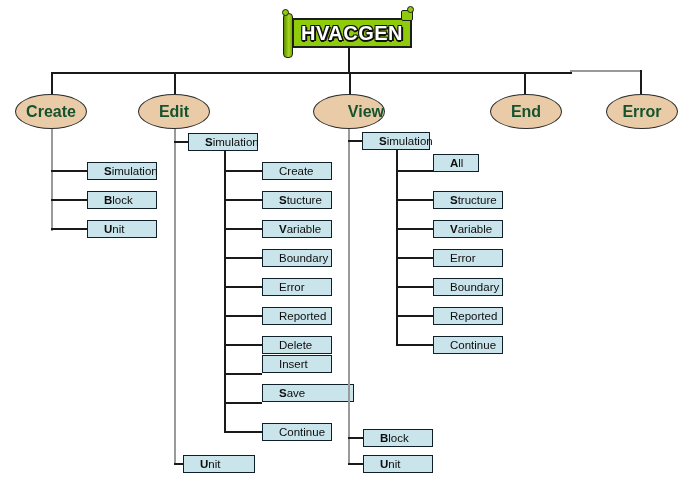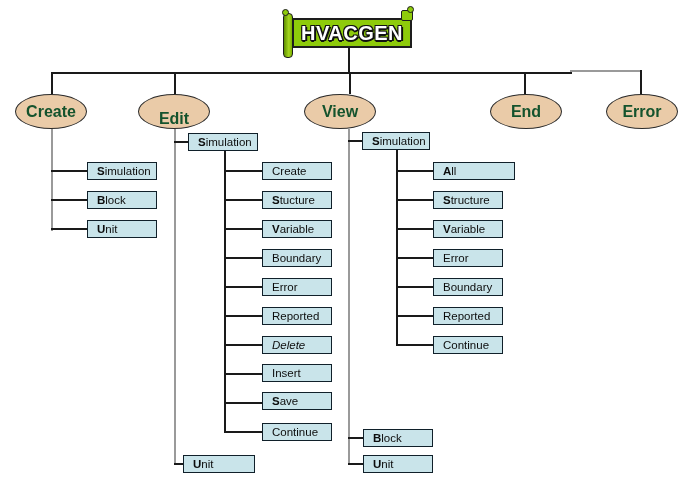--- a/index.html
+++ b/index.html
@@ -5,21 +5,21 @@
   html,body{margin:0;padding:0;background:#ffffff;}
   .stage{position:relative;width:691px;height:487px;background:#fff;overflow:hidden;
          font-family:"Liberation Sans", sans-serif;}
   .cline{position:absolute;}
   .oval{position:absolute;top:94px;width:72px;height:35px;border-radius:50%;
         background:var(--oval-fill);border:1.6px solid #2b2b2b;box-sizing:border-box;
         display:flex;align-items:center;justify-content:center;
         font-size:16px;font-weight:bold;color:#14532d;}
   .nbox{position:absolute;height:18px;background:var(--box-fill);
         border:1px solid #10202a;box-sizing:border-box;
-        display:flex;align-items:center;padding-left:9px;
+        display:flex;align-items:center;padding-left:16px;
         font-size:11.5px;color:#0d0d0d;white-space:nowrap;}
   .nbox b{font-weight:700;}
   
   .banner-main{position:absolute;left:292px;top:18px;width:120px;height:30px;
         background:var(--banner-green);border:2px solid #1d1d1d;box-sizing:border-box;
         display:flex;align-items:center;justify-content:center;}
   .banner-title{font-size:20px;font-weight:bold;letter-spacing:.5px;color:#fff;
         text-shadow:-1px -1px 0 #111,1px -1px 0 #111,-1px 1px 0 #111,
                      1px 1px 0 #111,0 2px 0 #111,2px 1px 0 #111;}
   .roll-left{position:absolute;left:283px;top:13px;width:10px;height:45px;
@@ -51,24 +51,24 @@
       <div class="cline" style="left: 51px; top: 72px; width: 521px; height: 2px; background: rgb(26, 26, 26);"></div>
       <div class="cline" style="left: 570px; top: 70px; width: 72px; height: 2px; background: rgb(154, 154, 154);"></div>
       <div class="cline" style="left: 51px; top: 72px; width: 2px; height: 22px; background: rgb(26, 26, 26);"></div>
       <div class="cline" style="left: 174px; top: 72px; width: 2px; height: 22px; background: rgb(26, 26, 26);"></div>
       <div class="cline" style="left: 349px; top: 72px; width: 2px; height: 22px; background: rgb(26, 26, 26);"></div>
       <div class="cline" style="left: 524px; top: 72px; width: 2px; height: 22px; background: rgb(26, 26, 26);"></div>
       <div class="cline" style="left: 640px; top: 70px; width: 2px; height: 24px; background: rgb(26, 26, 26);"></div>
       <div class="oval" style="left: 15px;">
         <span>Create</span>
       </div>
-      <div class="oval" style="left: 138px; align-items: flex-end;">
+      <div class="oval" style="left: 138px;">
         <span>Edit</span>
       </div>
-      <div class="oval" style="left: 304px;">
+      <div class="oval" style="left: 313px; justify-content: flex-end;">
         <span>View</span>
       </div>
       <div class="oval" style="left: 490px;">
         <span>End</span>
       </div>
       <div class="oval" style="left: 606px;">
         <span>Error</span>
       </div>
       <div class="cline" style="left: 51px; top: 129px; width: 2px; height: 102px; background: rgb(154, 154, 154);"></div>
       <div class="cline" style="left: 51px; top: 170px; width: 37px; height: 2px; background: rgb(26, 26, 26);"></div>
@@ -107,47 +107,47 @@
       </div>
       <div class="cline" style="left: 224px; top: 286px; width: 38px; height: 2px; background: rgb(26, 26, 26);"></div>
       <div class="nbox" style="left: 262px; top: 278px; width: 70px;">
         <span>Error</span>
       </div>
       <div class="cline" style="left: 224px; top: 315px; width: 38px; height: 2px; background: rgb(26, 26, 26);"></div>
       <div class="nbox" style="left: 262px; top: 307px; width: 70px;">
         <span>Reported</span>
       </div>
       <div class="cline" style="left: 224px; top: 344px; width: 38px; height: 2px; background: rgb(26, 26, 26);"></div>
-      <div class="nbox" style="left: 262px; top: 336px; width: 70px; font-style: italic;">
+      <div class="nbox" style="left: 262px; top: 336px; width: 70px;">
         <span>Delete</span>
       </div>
       <div class="cline" style="left: 224px; top: 373px; width: 38px; height: 2px; background: rgb(26, 26, 26);"></div>
-      <div class="nbox" style="left: 262px; top: 364px; width: 70px;">
+      <div class="nbox" style="left: 262px; top: 355px; width: 70px;">
         <span>Insert</span>
       </div>
       <div class="cline" style="left: 224px; top: 402px; width: 38px; height: 2px; background: rgb(26, 26, 26);"></div>
-      <div class="nbox" style="left: 262px; top: 392px; width: 70px;">
+      <div class="nbox" style="left: 262px; top: 384px; width: 92px;">
         <span><b>S</b>ave</span>
       </div>
       <div class="cline" style="left: 224px; top: 431px; width: 38px; height: 2px; background: rgb(26, 26, 26);"></div>
       <div class="nbox" style="left: 262px; top: 423px; width: 70px;">
         <span>Continue</span>
       </div>
       <div class="cline" style="left: 174px; top: 463px; width: 10px; height: 2px; background: rgb(26, 26, 26);"></div>
       <div class="nbox" style="left: 183px; top: 455px; width: 72px;">
         <span><b>U</b>nit</span>
       </div>
       <div class="cline" style="left: 348px; top: 129px; width: 2px; height: 336px; background: rgb(154, 154, 154);"></div>
       <div class="cline" style="left: 348px; top: 140px; width: 15px; height: 2px; background: rgb(26, 26, 26);"></div>
       <div class="nbox" style="left: 362px; top: 132px; width: 68px;">
         <span><b>S</b>imulation</span>
       </div>
       <div class="cline" style="left: 396px; top: 150px; width: 2px; height: 196px; background: rgb(26, 26, 26);"></div>
       <div class="cline" style="left: 396px; top: 170px; width: 37px; height: 2px; background: rgb(26, 26, 26);"></div>
-      <div class="nbox" style="left: 433px; top: 162px; width: 82px;">
+      <div class="nbox" style="left: 433px; top: 154px; width: 46px;">
         <span><b>A</b>ll</span>
       </div>
       <div class="cline" style="left: 396px; top: 199px; width: 37px; height: 2px; background: rgb(26, 26, 26);"></div>
       <div class="nbox" style="left: 433px; top: 191px; width: 70px;">
         <span><b>S</b>tructure</span>
       </div>
       <div class="cline" style="left: 396px; top: 228px; width: 37px; height: 2px; background: rgb(26, 26, 26);"></div>
       <div class="nbox" style="left: 433px; top: 220px; width: 70px;">
         <span><b>V</b>ariable</span>
       </div>

